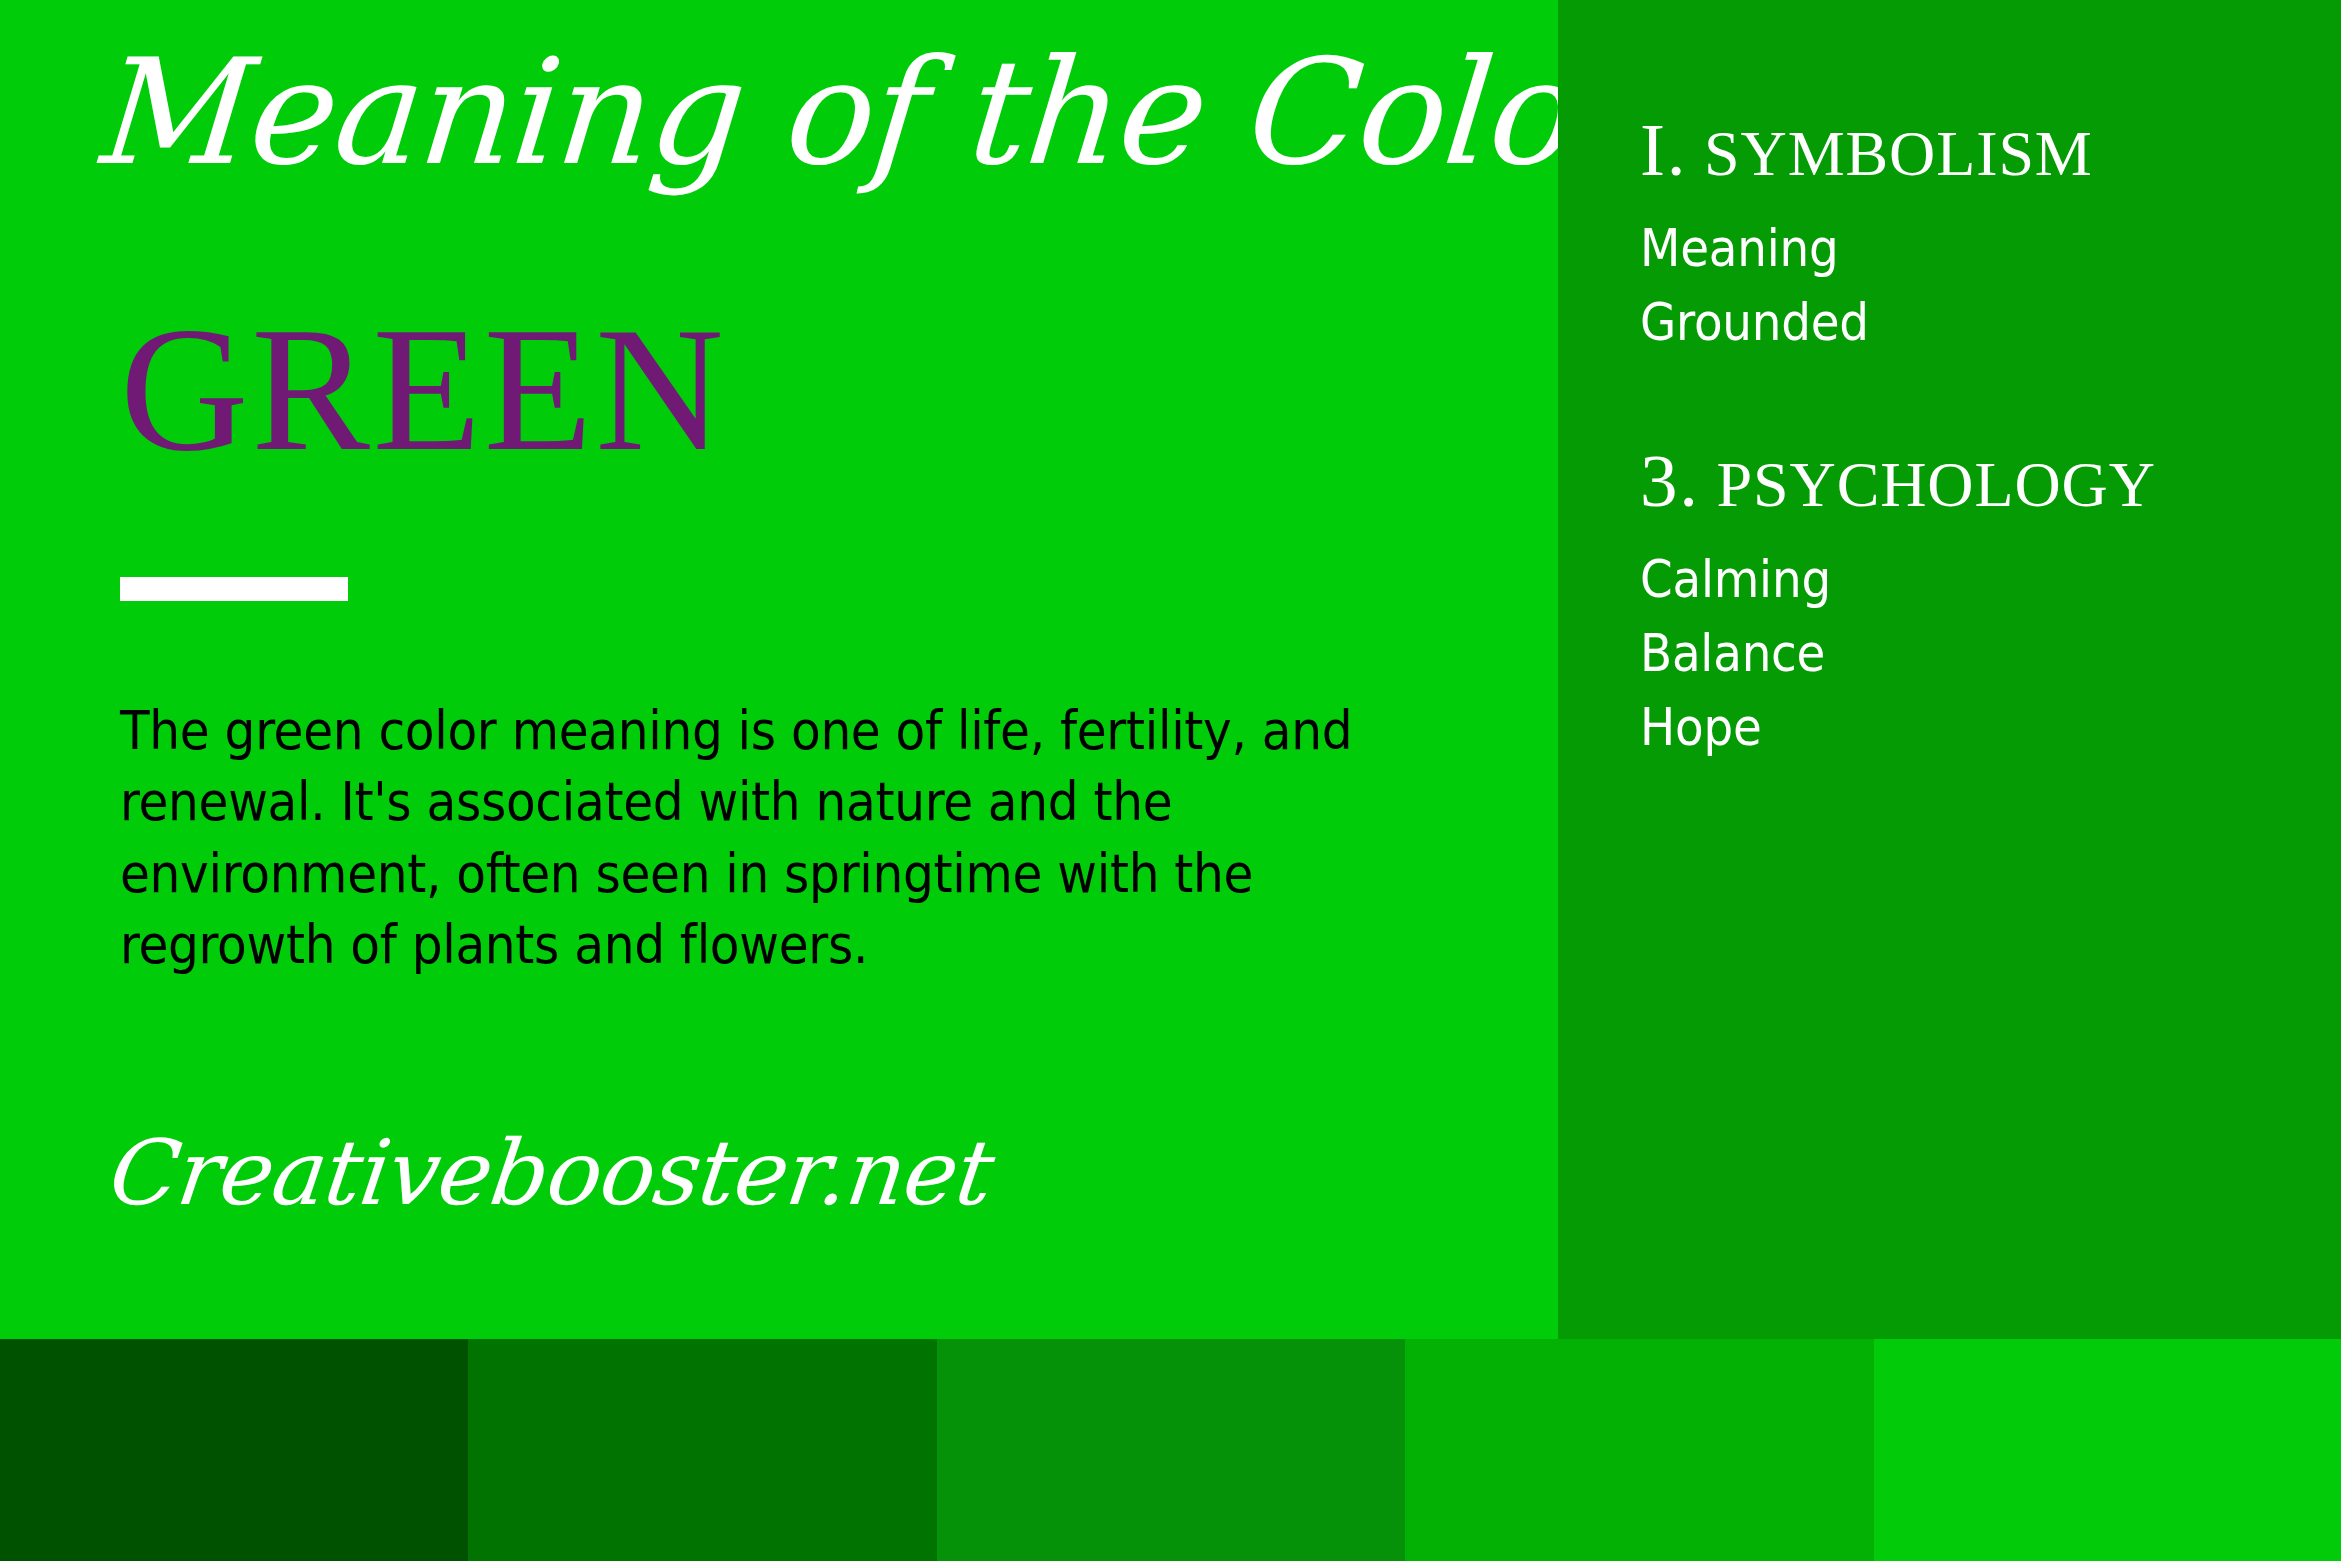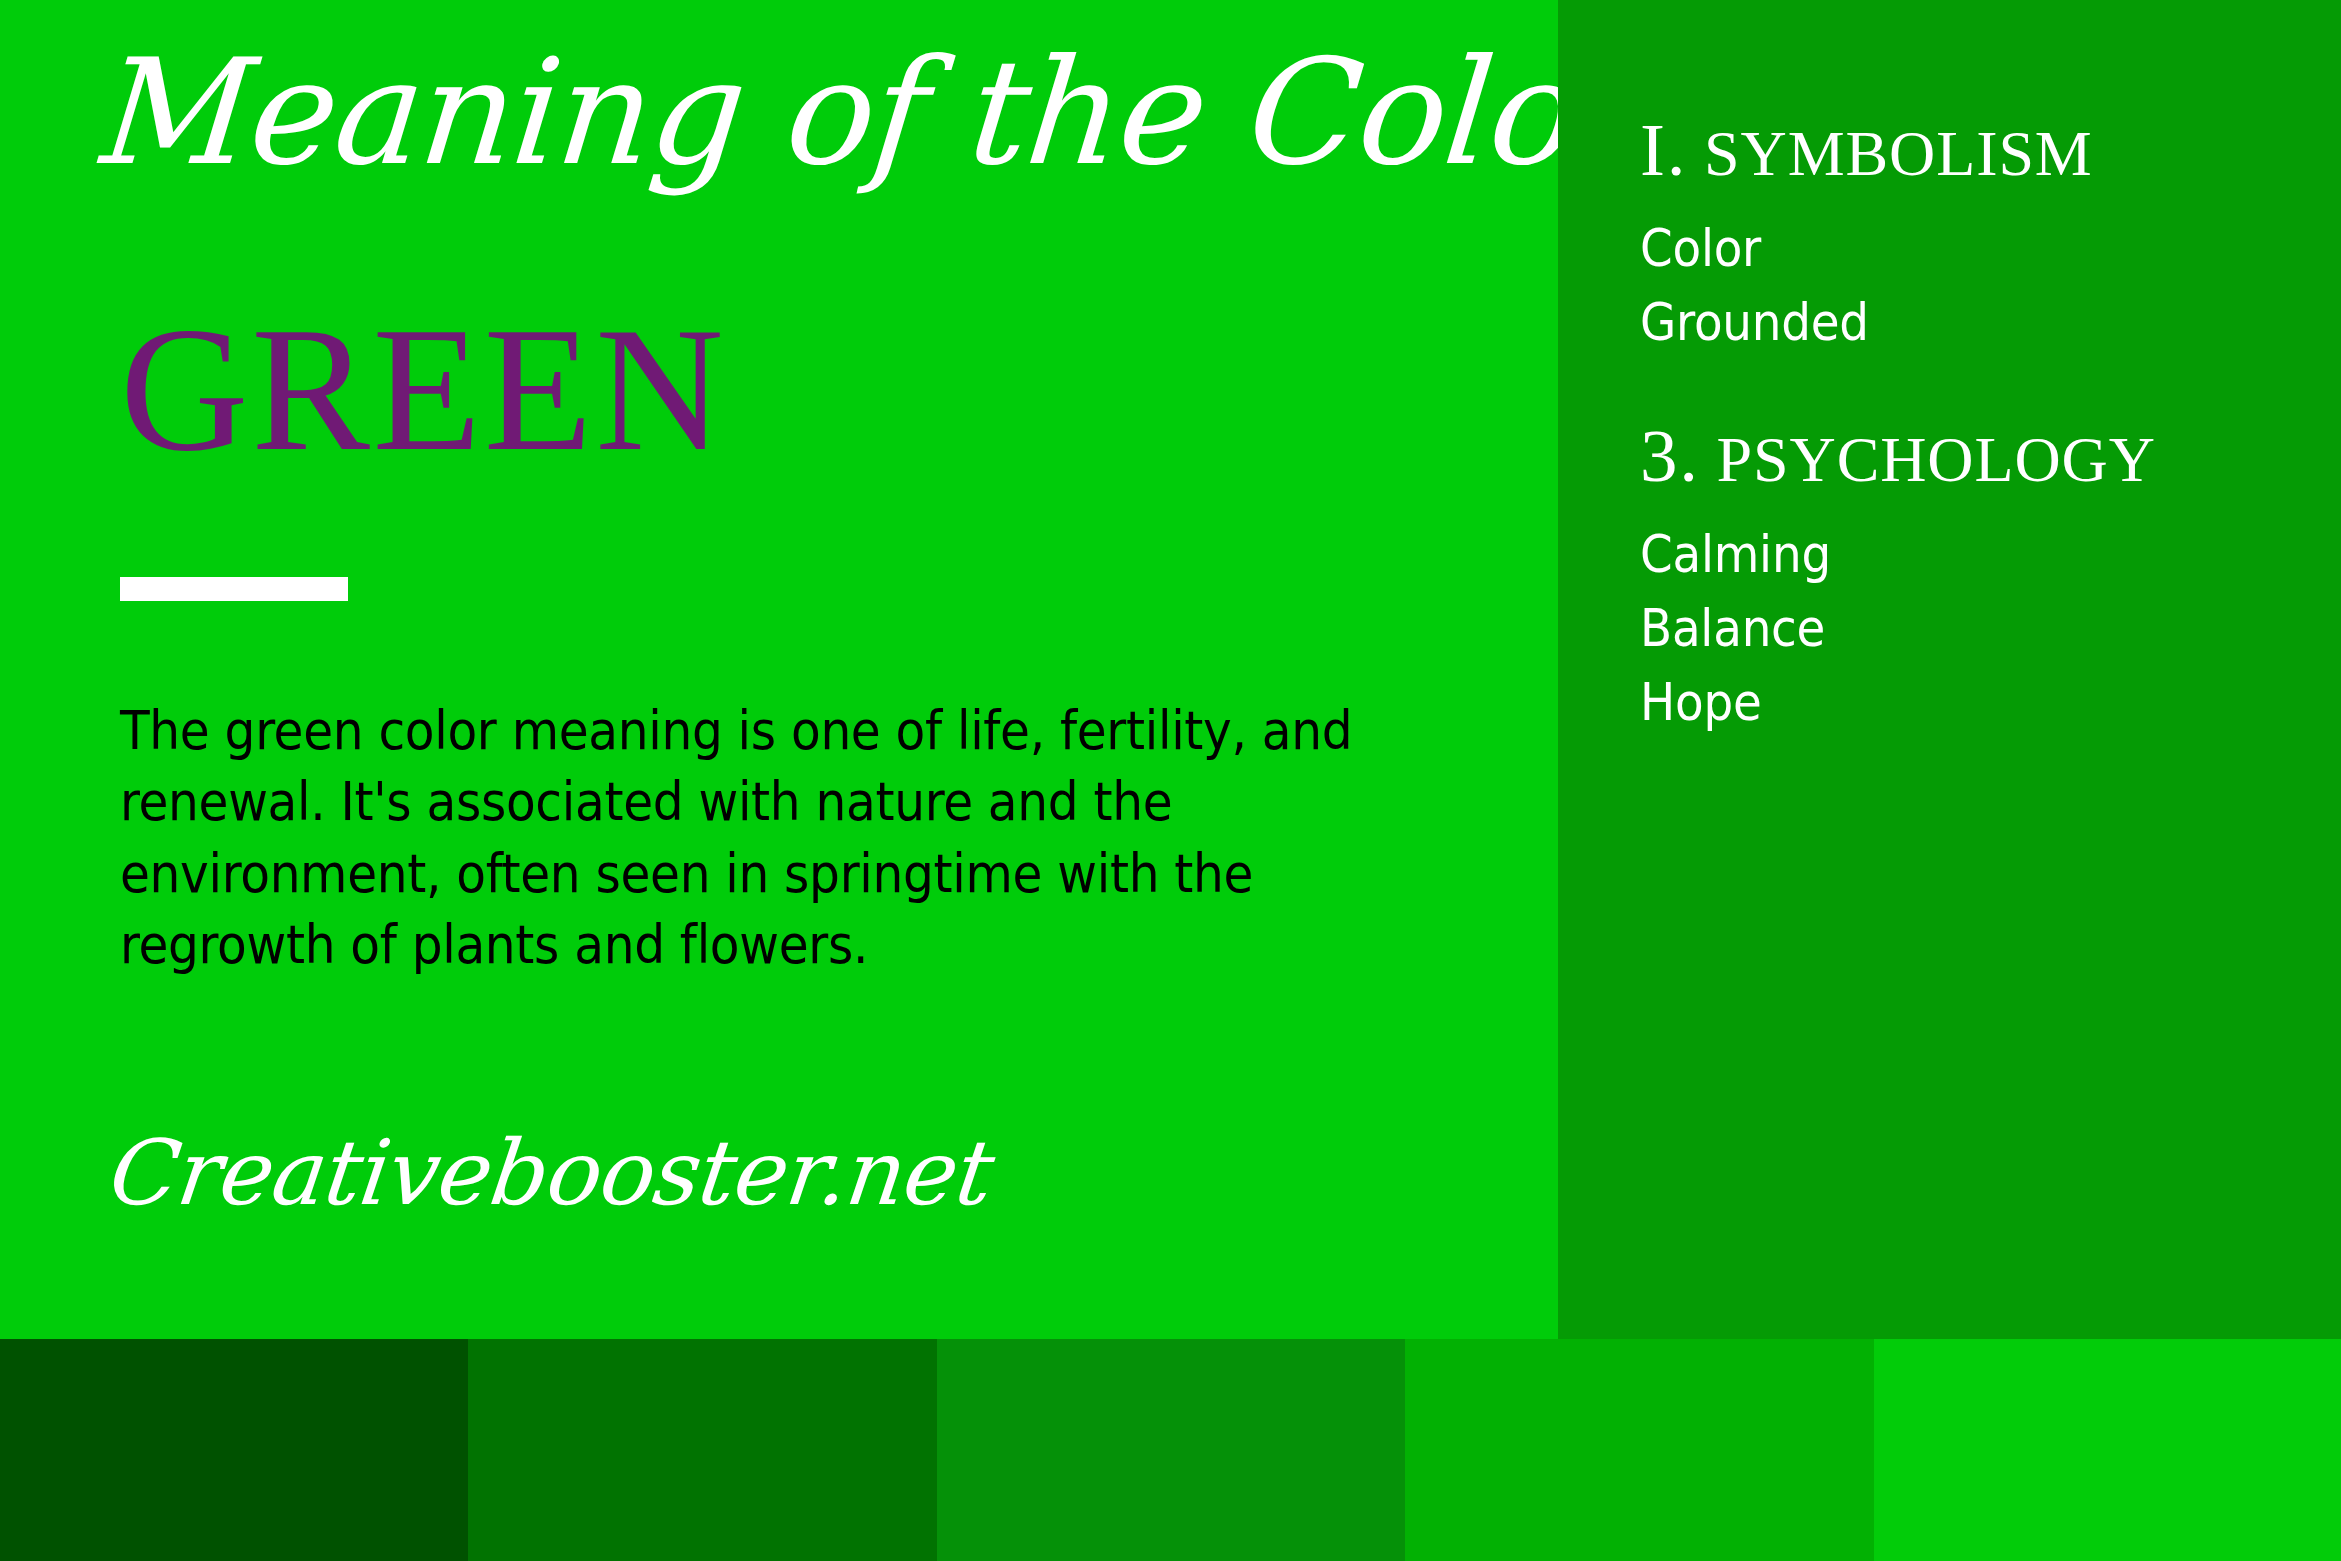--- a/index.html
+++ b/index.html
@@ -149,21 +149,21 @@
     color: #ffffff;
     font-family: "DejaVu Sans Condensed", "Liberation Sans Narrow", "Liberation Sans", sans-serif;
     font-weight: 300;
     font-size: 52px;
     line-height: 1.42;
     letter-spacing: -0.2px;
     white-space: nowrap;
   }
 
   
-  .section.sec-1 { margin-bottom: 57px; }
+  .section.sec-1 { margin-bottom: 82px; }
   .section.sec-1 .section-heading { margin-bottom: 22.6px; }
   .section.sec-2 { margin-bottom: 52px; }
   .section.sec-2 .section-heading { margin-bottom: 33px; }
   .section.sec-3 .section-heading { margin-bottom: 22.6px; }
 
   
   .swatches {
     position: absolute;
     left: 0;
     top: 1339px;
@@ -199,21 +199,21 @@
 
     <div class="right-panel" style="background: rgb(5, 155, 5);">
       <div class="sections">
 
         <div class="section sec-1">
           <div class="section-heading">
             <span class="num">I.</span>
             <span>SYMBOLISM</span>
           </div>
           <ul class="section-list">
-            <li>Color</li>
+            <li>Meaning</li>
             <li>Grounded</li>
           </ul>
         </div>
 
 
         <div class="section sec-3">
           <div class="section-heading">
             <span class="num">3.</span>
             <span>PSYCHOLOGY</span>
           </div>

